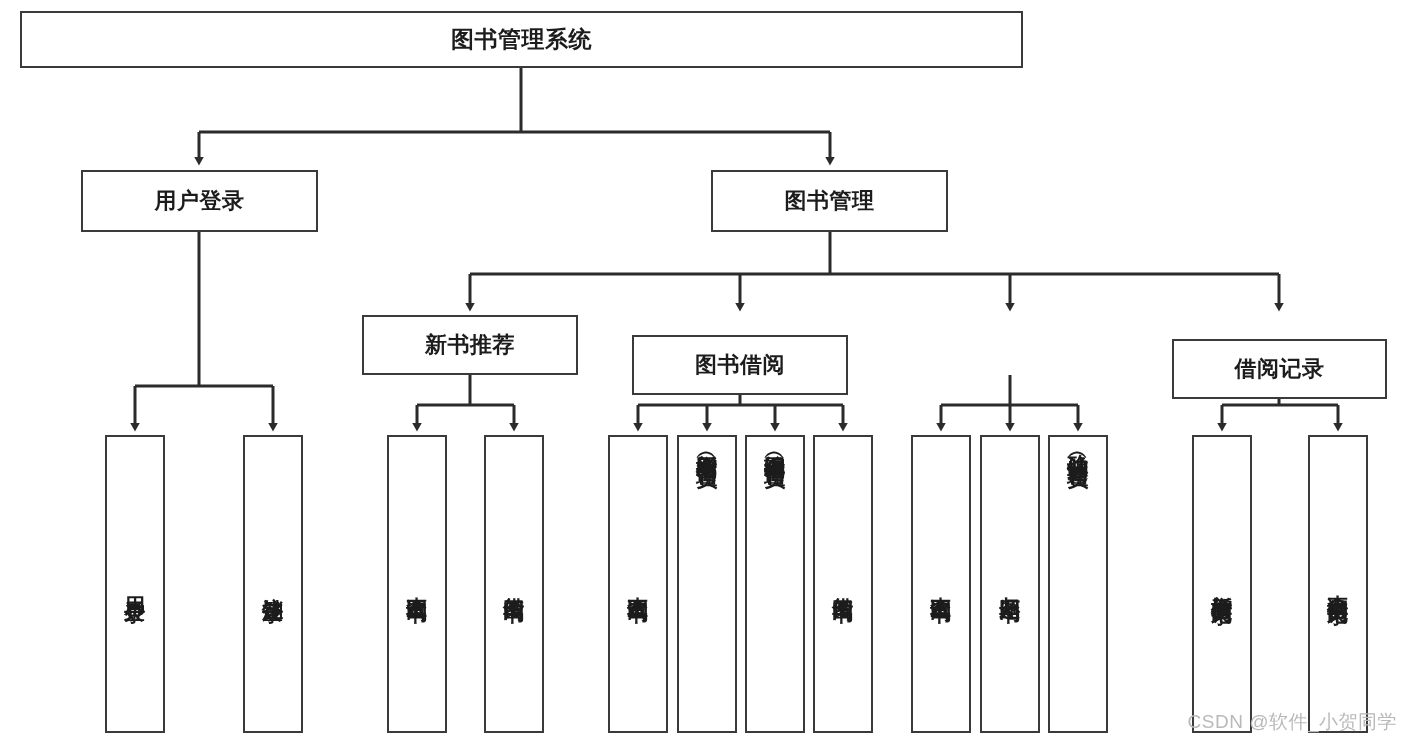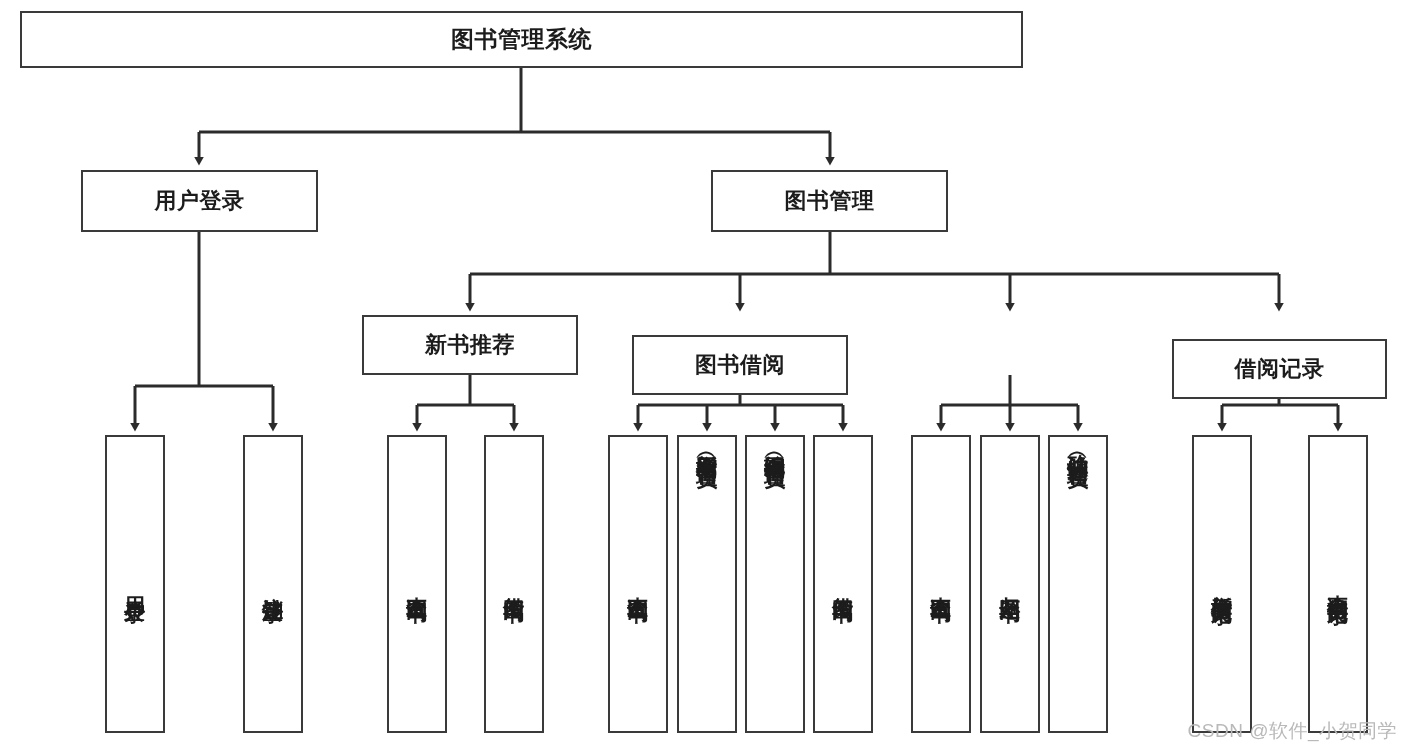--- a/index.html
+++ b/index.html
@@ -67,21 +67,21 @@
     white-space: nowrap;
     margin: 0 auto;
   }
   
   .v-node.v-center {
     align-items: center;
   }
   .watermark {
     position: absolute;
     right: 8px;
-    bottom: 3px;
+    bottom: 12px;
     font-size: 19px;
     color: #b9b9b9;
     letter-spacing: 0.5px;
     white-space: nowrap;
     z-index: 5;
   }
 </style>
 </head>
 <body>
 

